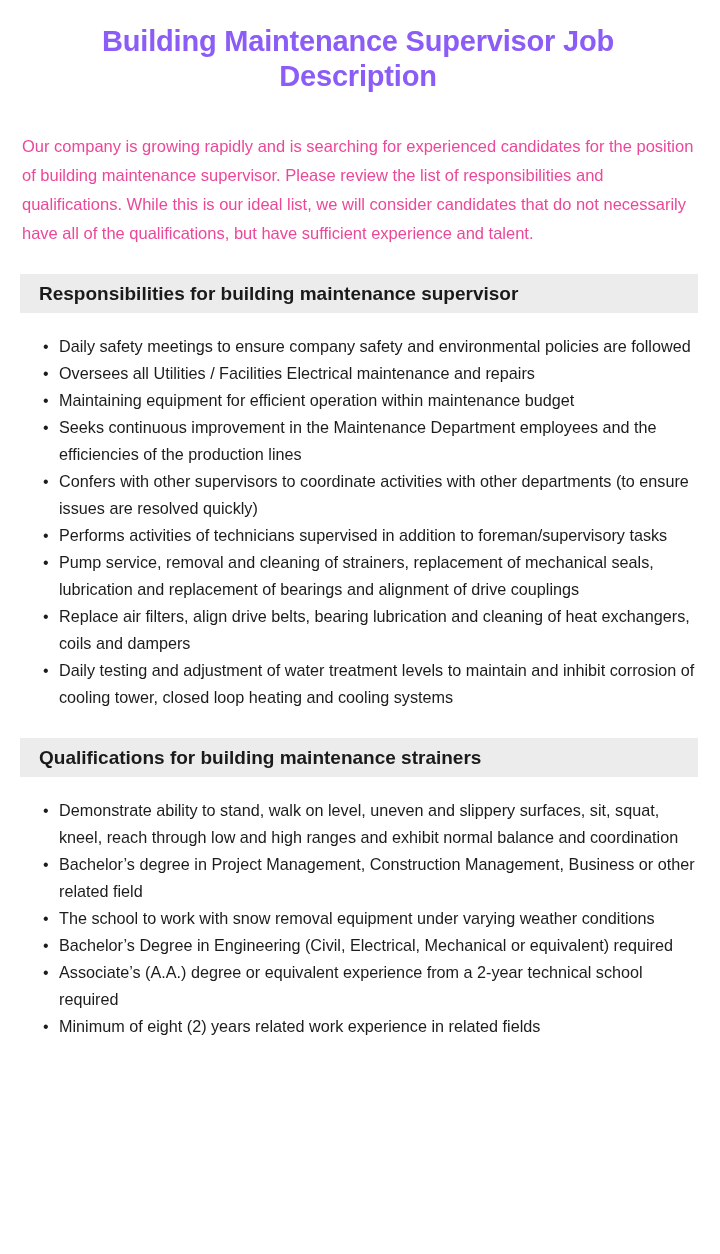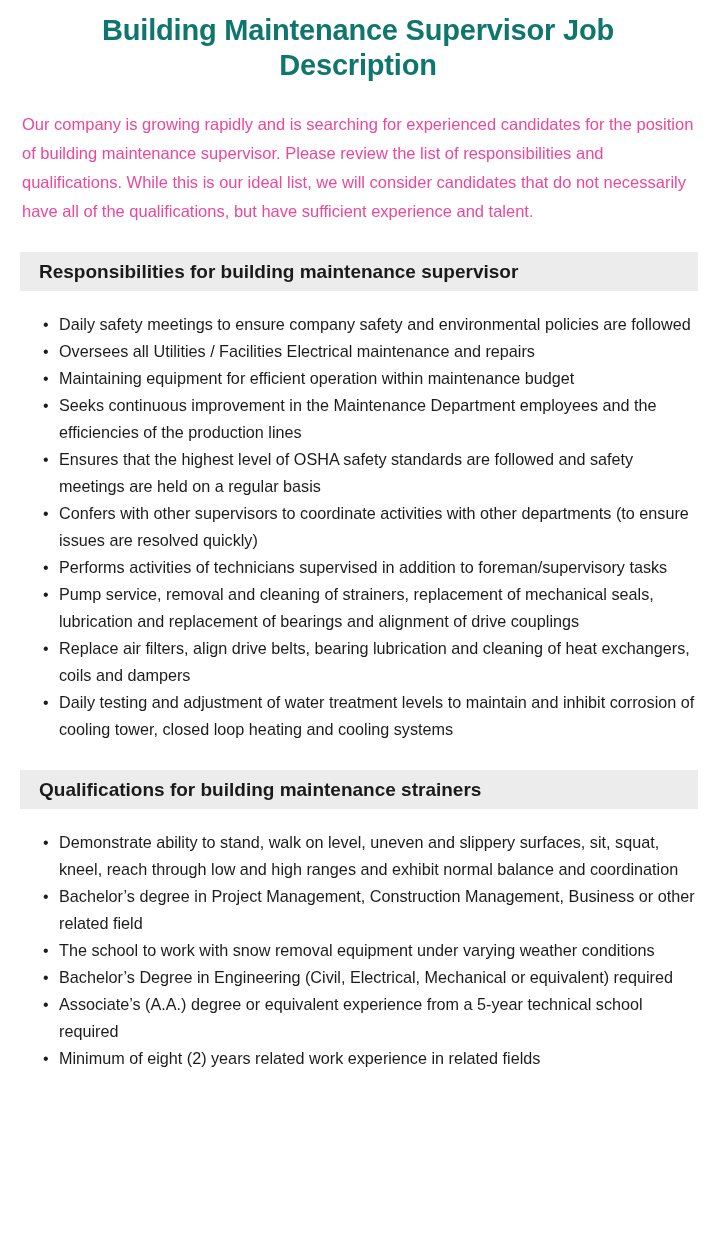--- a/index.html
+++ b/index.html
@@ -18,22 +18,22 @@
   .page {
     width: 720px;
     box-sizing: border-box;
     padding: 0;
   }
   .doc-title {
     font-size: 29px;
     line-height: 35px;
     font-weight: bold;
     text-align: center;
-    color: #0f766e;
-    margin: 5px;
+    color: #8b5cf6;
+    margin: 16px;
     padding: 8px 56px 0 52px;
     letter-spacing: -0.2px;
   }
   .intro {
     font-size: 16.5px;
     line-height: 29px;
     color: #ec4899;
     margin: 0;
     padding: 22px 24px 0 22px;
     text-align: left;
@@ -86,34 +86,33 @@
 
   <p class="intro">Our company is growing rapidly and is searching for experienced candidates for the position of building maintenance supervisor. Please review the list of responsibilities and qualifications. While this is our ideal list, we will consider candidates that do not necessarily have all of the qualifications, but have sufficient experience and talent.</p>
 
   <div class="section">
     <div class="section-header">Responsibilities for building maintenance supervisor</div>
     <ul class="section-list">
         <li>Daily safety meetings to ensure company safety and environmental policies are followed</li>
         <li>Oversees all Utilities / Facilities Electrical maintenance and repairs</li>
         <li>Maintaining equipment for efficient operation within maintenance budget</li>
         <li>Seeks continuous improvement in the Maintenance Department employees and the efficiencies of the production lines</li>
-        <li>Ensures that the highest level of OSHA safety standards are followed and safety meetings are held on a regular basis</li>
         <li>Confers with other supervisors to coordinate activities with other departments (to ensure issues are resolved quickly)</li>
         <li>Performs activities of technicians supervised in addition to foreman/supervisory tasks</li>
         <li>Pump service, removal and cleaning of strainers, replacement of mechanical seals, lubrication and replacement of bearings and alignment of drive couplings</li>
         <li>Replace air filters, align drive belts, bearing lubrication and cleaning of heat exchangers, coils and dampers</li>
         <li>Daily testing and adjustment of water treatment levels to maintain and inhibit corrosion of cooling tower, closed loop heating and cooling systems</li>
       </ul>
   </div>
 
   <div class="section qual-section">
     <div class="section-header">Qualifications for building maintenance strainers</div>
     <ul class="section-list">
         <li>Demonstrate ability to stand, walk on level, uneven and slippery surfaces, sit, squat, kneel, reach through low and high ranges and exhibit normal balance and coordination</li>
         <li>Bachelor’s degree in Project Management, Construction Management, Business or other related field</li>
         <li>The school to work with snow removal equipment under varying weather conditions</li>
         <li>Bachelor’s Degree in Engineering (Civil, Electrical, Mechanical or equivalent) required</li>
-        <li>Associate’s (A.A.) degree or equivalent experience from a 5-year technical school required</li>
+        <li>Associate’s (A.A.) degree or equivalent experience from a 2-year technical school required</li>
         <li>Minimum of eight (2) years related work experience in related fields</li>
       </ul>
   </div>
 
 </div>
 
 </body></html>

